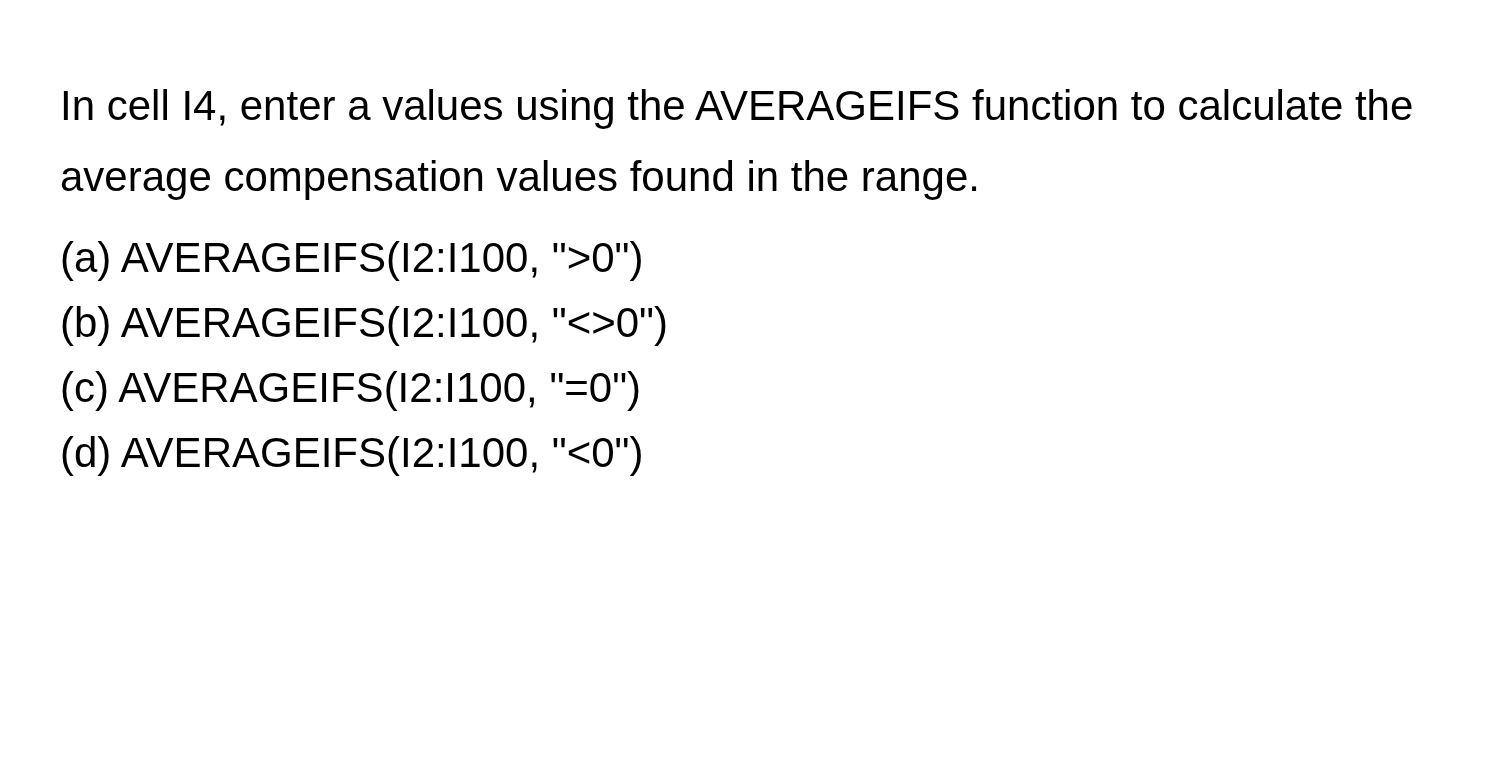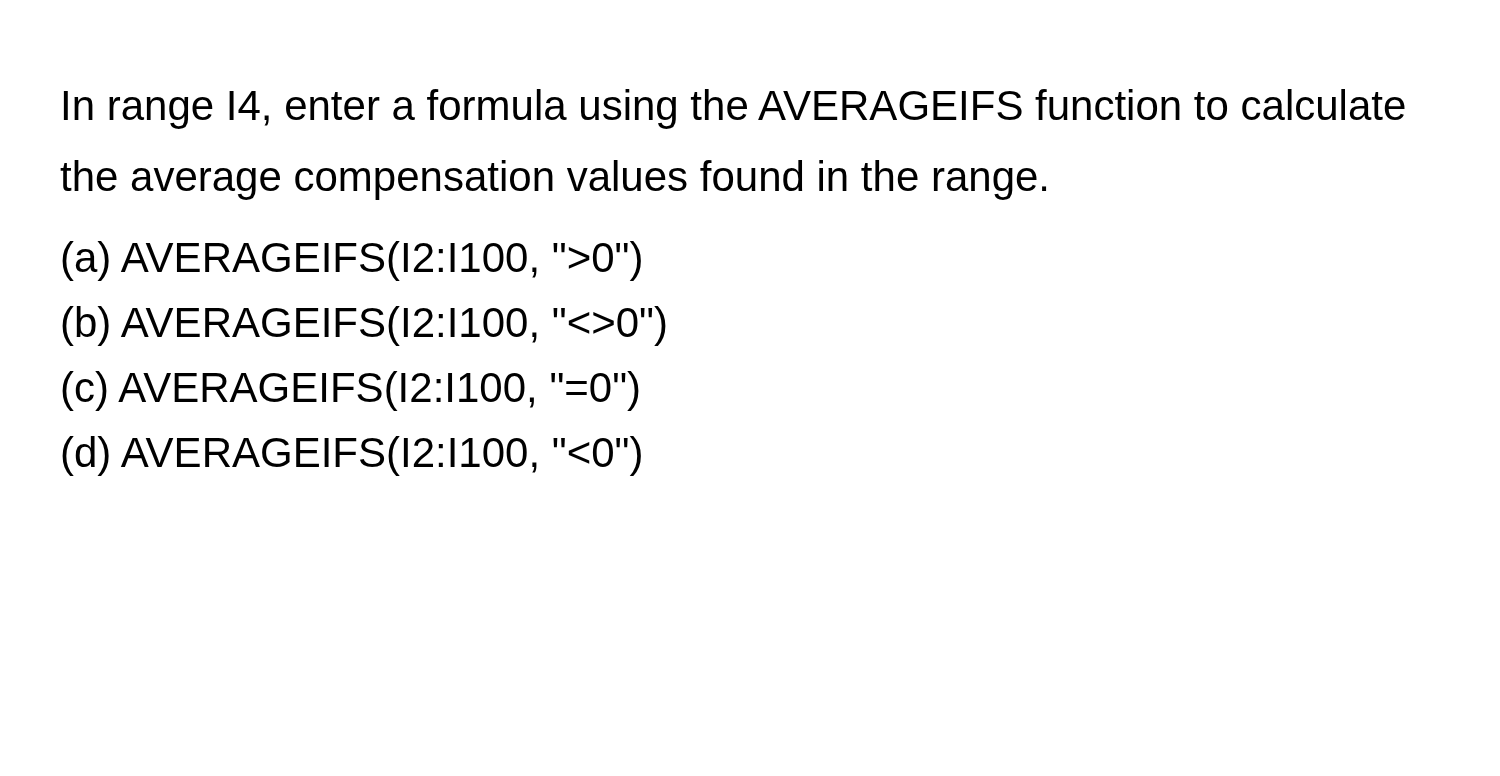--- a/index.html
+++ b/index.html
@@ -29,21 +29,21 @@
       font-weight: 400;
     }
     .option {
       display: block;
     }
   </style>
 </head>
 <body>
 
 <div class="question-container">
-  <div class="question-text">In range I4, enter a formula using the AVERAGEIFS function to calculate the average compensation values found in the range.</div>
+  <div class="question-text">In cell I4, enter a values using the AVERAGEIFS function to calculate the average compensation values found in the range.</div>
   <div class="options">
     <span class="option">
       <span>(a)</span>
       <span>AVERAGEIFS(I2:I100, "&gt;0")</span>
     </span>
     <span class="option">
       <span>(b)</span>
       <span>AVERAGEIFS(I2:I100, "&lt;&gt;0")</span>
     </span>
     <span class="option">

